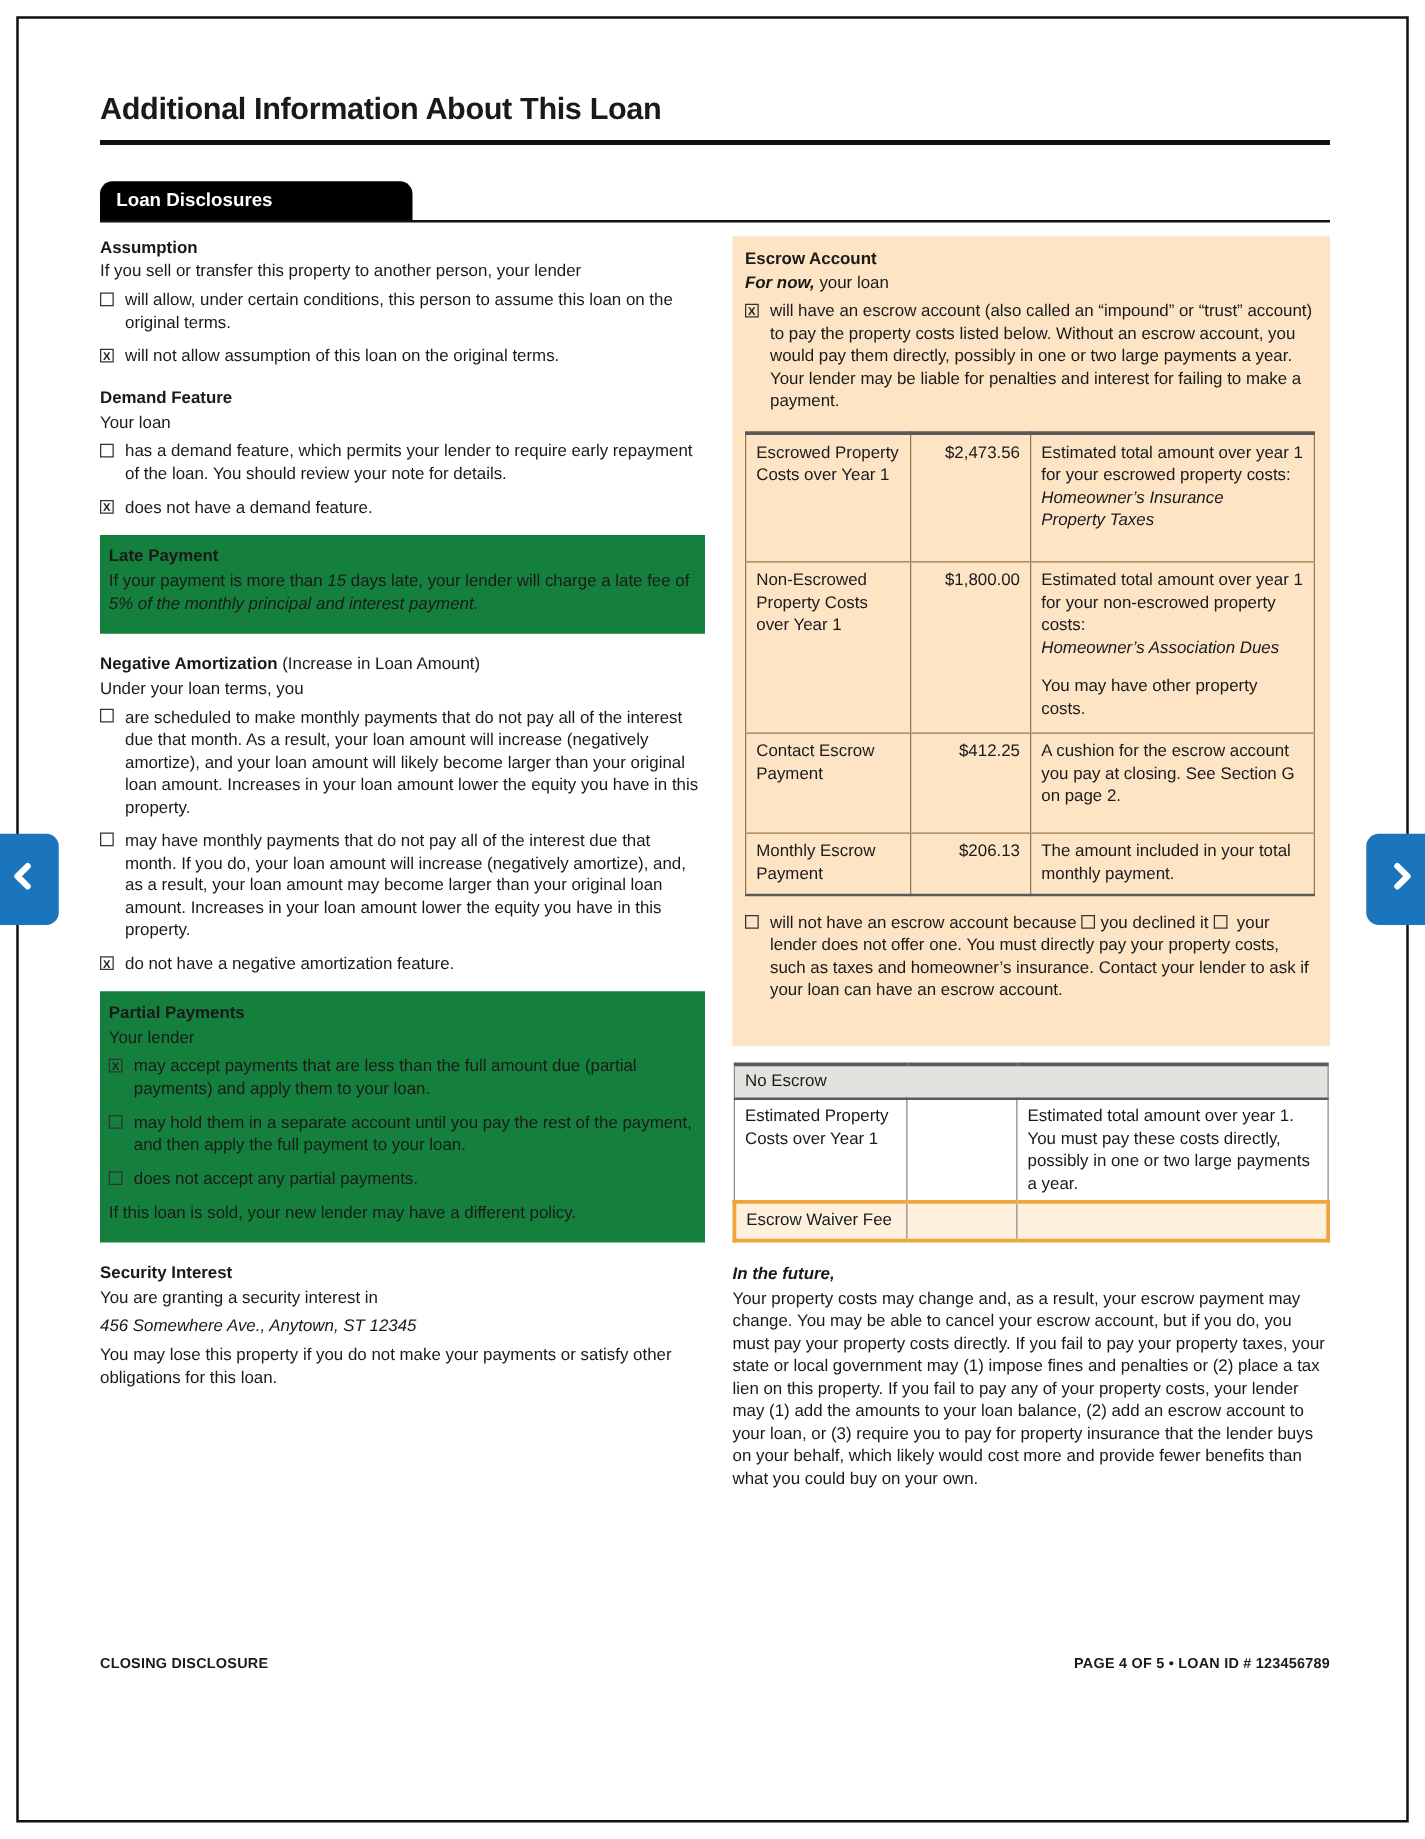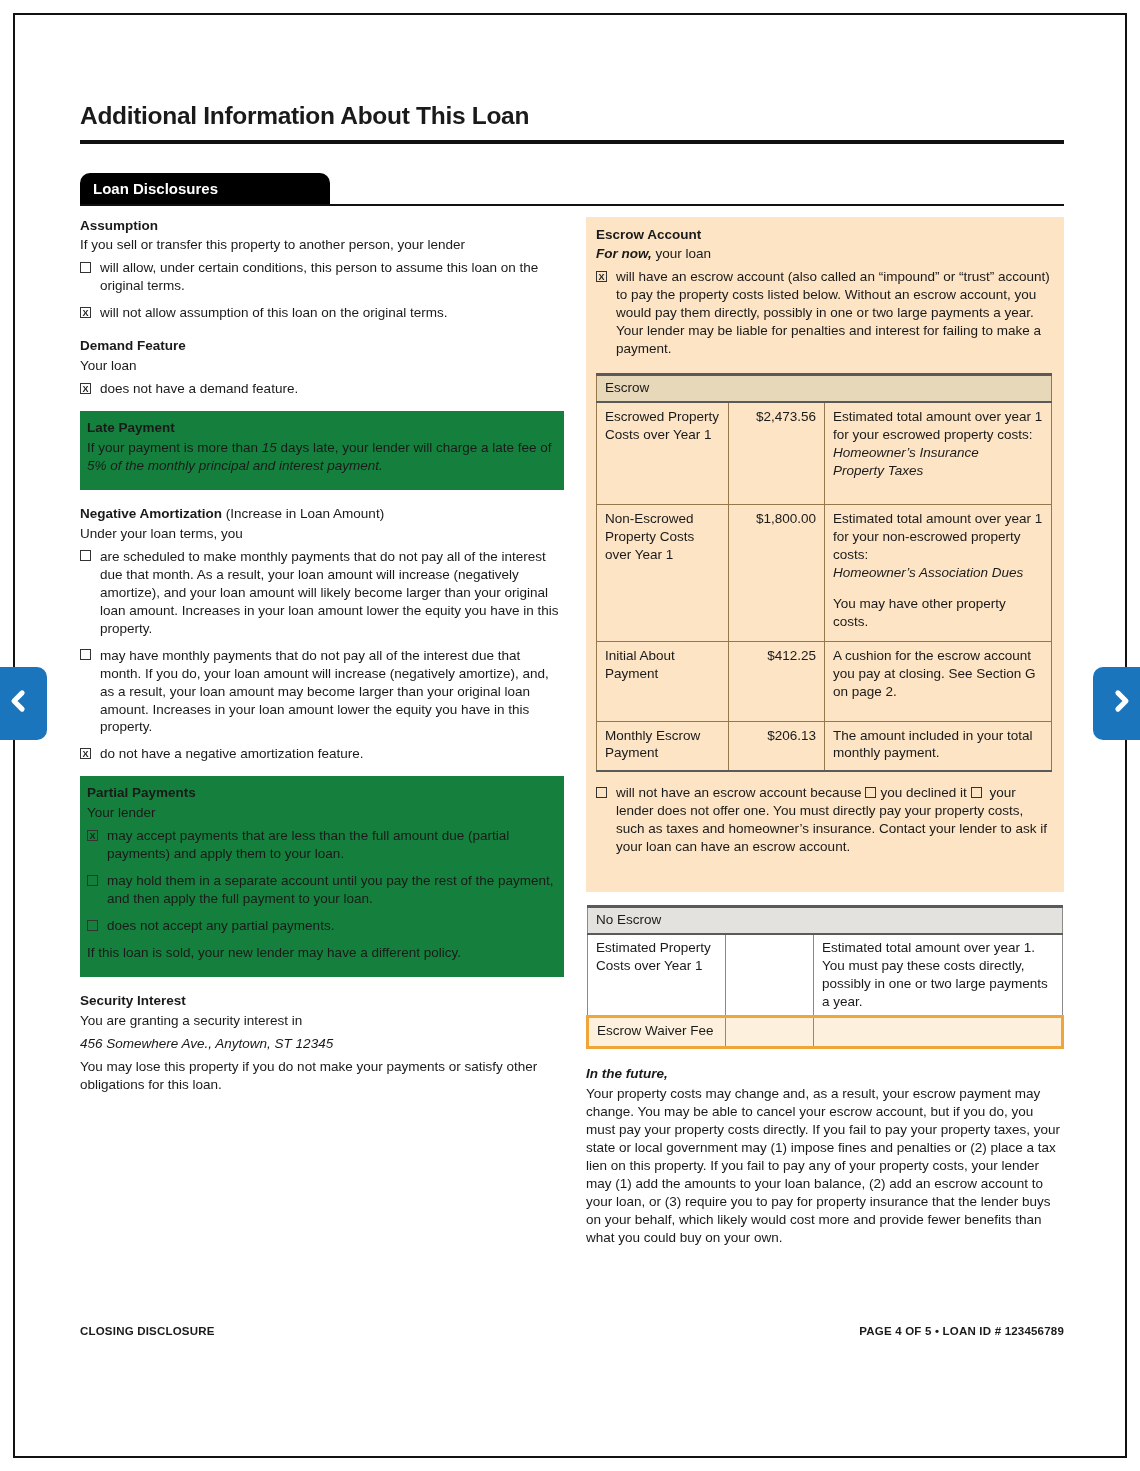--- a/index.html
+++ b/index.html
@@ -3,21 +3,21 @@
 <meta charset="utf-8">
 <style>
   * { box-sizing: border-box; }
   html,body { margin:0; padding:0; }
   body {
     width:1140px; height:1471px; position:relative; background:#ffffff;
     font-family:"Liberation Sans", sans-serif; color:#1a1a1a;
     font-size:13.5px; line-height:1.33;
   }
   .page-border { position:absolute; left:13px; top:13px; width:1114px; height:1445px; border:2px solid #111; pointer-events:none; }
-  .content { position:absolute; left:80px; top:72px; width:984px;margin-top:28px; }
+  .content { position:absolute; left:80px; top:72px; width:984px; }
 
   .doc-title { font-size:24.5px; font-weight:bold; letter-spacing:-0.3px; margin:0; }
   .title-rule { height:4px; background:#111; margin-top:7px; }
 
   .tab-row { margin-top:29px; border-bottom:2px solid #111; }
   .tab { display:inline-block; background:#000; color:#fff; font-size:15px; font-weight:bold;
          padding:6px 14px 5px 13px; border-radius:10px 10px 0 0; min-width:250px; }
 
   .cols { display:flex; gap:22px; margin-top:11px; }
   .col-left  { width:484px; }
@@ -108,20 +108,24 @@
         <span class="chk-text">will allow, under certain conditions, this person to assume this loan on the original terms.</span>
       </div>
       <div class="chk-item">
         <span class="box">X</span>
         <span class="chk-text">will not allow assumption of this loan on the original terms.</span>
       </div>
 
       <h3 class="sec">Demand Feature</h3>
       <p class="intro">Your loan</p>
       <div class="chk-item">
+        <span class="box"></span>
+        <span class="chk-text">has a demand feature, which permits your lender to require early repayment of the loan. You should review your note for details.</span>
+      </div>
+      <div class="chk-item">
         <span class="box">X</span>
         <span class="chk-text">does not have a demand feature.</span>
       </div>
 
       <div class="hl">
         <h3 class="sec">Late Payment</h3>
         <p class="intro"><span>If your payment is more than </span><span class="italic">15</span><span> days late, your lender will charge a late fee of </span><span class="italic">5% of the monthly principal and interest payment.</span></p>
       </div>
 
       <h3 class="sec"><span>Negative Amortization</span><span class="sec-suffix"> (Increase in Loan Amount)</span></h3>
@@ -174,43 +178,40 @@
           <span class="chk-text">will have an escrow account (also called an “impound” or “trust” account) to pay the property costs listed below. Without an escrow account, you would pay them directly, possibly in one or two large payments a year. Your lender may be liable for penalties and interest for failing to make a payment.</span>
         </div>
 
         <table class="data-tbl escrow-tbl">
           <colgroup>
               <col style="width:132px">
               <col style="width:96px">
               <col>
             </colgroup>
           <tbody>
-              <tr>
-            <th colspan="3">Escrow</th>
-          </tr>
           <tr class="r0">
             <td>Escrowed Property Costs over Year 1</td>
             <td class="amt">$2,473.56</td>
             <td>
               <div>Estimated total amount over year 1 for your escrowed property costs:</div>
               <div class="italic">Homeowner’s Insurance</div>
               <div class="italic">Property Taxes</div>
             </td>
           </tr>
           <tr class="r1">
             <td>Non-Escrowed Property Costs over Year 1</td>
             <td class="amt">$1,800.00</td>
             <td>
               <div>Estimated total amount over year 1 for your non-escrowed property costs:</div>
               <div class="italic">Homeowner’s Association Dues</div>
               <div class="desc-note">You may have other property costs.</div>
             </td>
           </tr>
           <tr class="r2">
-            <td>Initial About Payment</td>
+            <td>Contact Escrow Payment</td>
             <td class="amt">$412.25</td>
             <td>A cushion for the escrow account you pay at closing. See Section G on page 2.</td>
           </tr>
           <tr class="r3">
             <td>Monthly Escrow Payment</td>
             <td class="amt">$206.13</td>
             <td>The amount included in your total monthly payment.</td>
           </tr>
         </tbody>
           </table>

